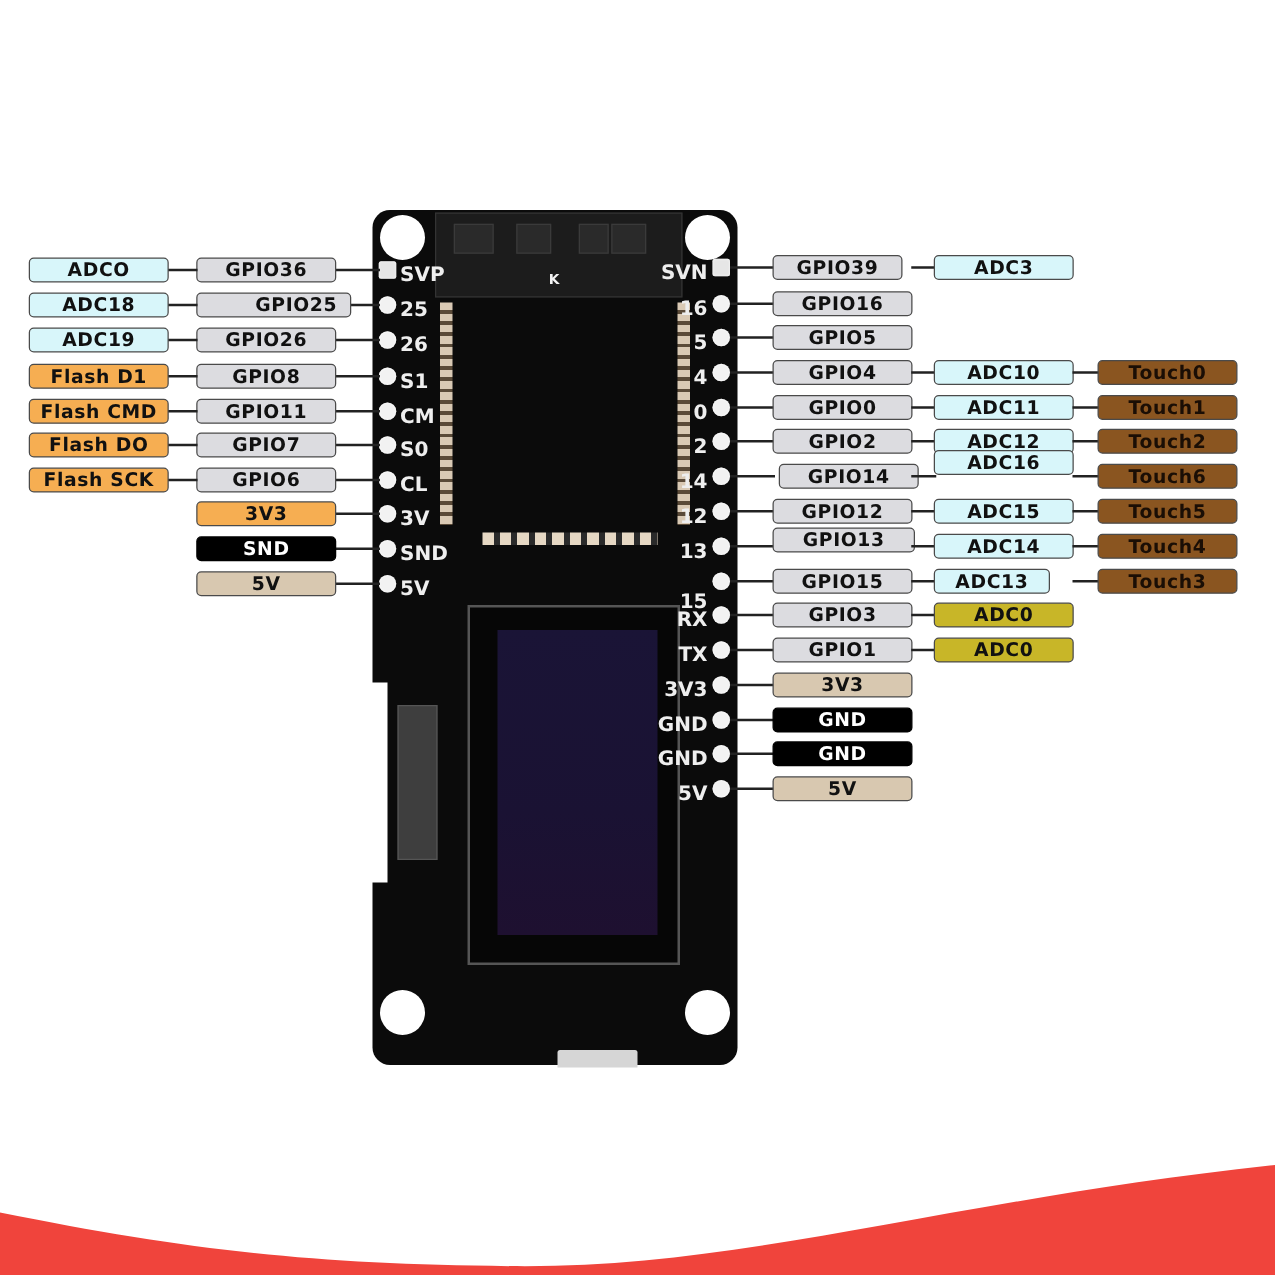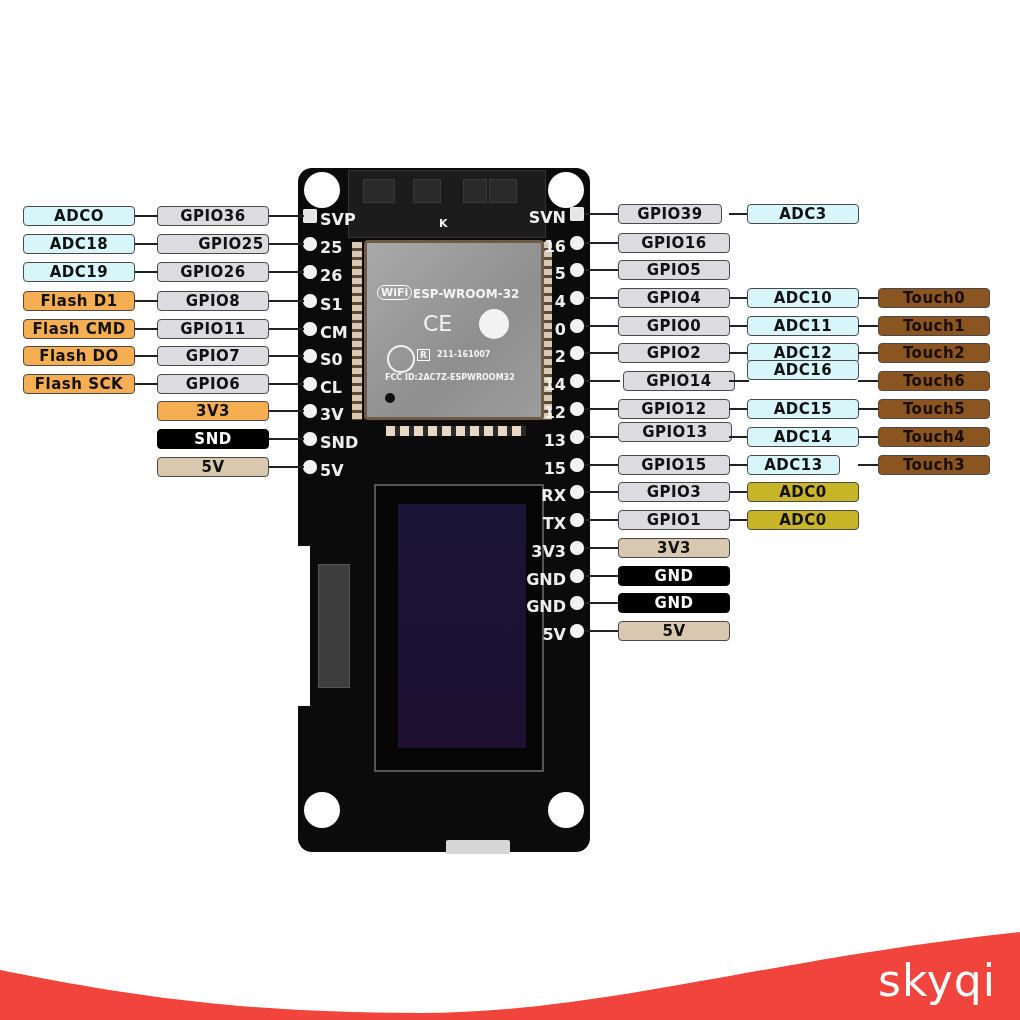--- a/index.html
+++ b/index.html
@@ -56,21 +56,20 @@
            color:#fff; font-size:44px; letter-spacing:1px; }
 </style>
 </head>
 <body>
 
 <div class="stage">
 
   <svg class="banner" viewBox="0 0 1020 1020">
     <path d="M0 970 C 150 1000, 250 1012, 420 1013 C 600 1013, 760 960, 1020 932 L1020 1020 L0 1020 Z" fill="#f0443c"></path>
   </svg>
-  <div class="brand">skyqi</div>
 
   <div class="board">
 
     <div class="notch" style="left:-2px;top:378px;width:14px;height:160px;"></div>
     <div class="hole" style="left:6px;top:4px;"></div>
     <div class="hole" style="left:250px;top:4px;"></div>
     <div class="hole" style="left:6px;top:624px;"></div>
     <div class="hole" style="left:250px;top:624px;"></div>
 
     <div class="antenna">
@@ -78,50 +77,39 @@
       <div class="ant-seg" style="left:64px;width:26px;"></div>
       <div class="ant-seg" style="left:114px;width:22px;"></div>
       <div class="ant-seg" style="left:140px;width:26px;"></div>
       <div class="mod-text" style="left:90px;top:46px;font-size:11px;">K</div>
     </div>
 
     <div class="castell-l" style="left:54px;"></div>
     <div class="castell-r" style="left:244px;"></div>
     <div class="castell-b"></div>
 
-    <div class="module">
-      <div class="mod-text" style="left:10px;top:42px;font-size:11px;border:1.5px solid #fff;border-radius:8px;padding:0 3px;">WiFi</div>
-      <div class="mod-text" style="left:46px;top:44px;font-size:12px;">ESP-WROOM-32</div>
-      <div class="mod-text" style="left:56px;top:68px;font-size:22px;font-weight:normal;">CE</div>
-      <div style="position:absolute;left:112px;top:66px;width:30px;height:30px;border-radius:50%;background:#f2f2f2;"></div>
-      <div style="position:absolute;left:20px;top:102px;width:24px;height:24px;border-radius:50%;border:2px solid #f2f2f2;"></div>
-      <div class="mod-text" style="left:50px;top:106px;font-size:9px;border:1px solid #fff;padding:0 2px;">R</div>
-      <div class="mod-text" style="left:70px;top:107px;font-size:8px;">211-161007</div>
-      <div class="mod-text" style="left:18px;top:130px;font-size:8px;">FCC ID:2AC7Z-ESPWROOM32</div>
-      <div style="position:absolute;left:18px;top:150px;width:10px;height:10px;border-radius:50%;background:#111;"></div>
-    </div>
 
     <div class="ribbon"></div>
     <div class="oled-frame"></div>
     <div class="oled-glass"></div>
     <div class="usb"></div>
   </div>
 
   <div id="left-col"></div>
   <div id="right-col"></div>
 <div class="pin sq" style="left:303px;top:209px;"></div>
     <div class="silk" style="left:320px;top:210px;">SVP</div>
     <div class="wire" style="left:268px;top:215px;width:36px;"></div>
     <div class="pill c-gpio" style="left:157px;top:206px;width:112px;">GPIO36</div>
     <div class="wire" style="left:134px;top:215px;width:24px;"></div>
     <div class="pill c-adc" style="left:23px;top:206px;width:112px;">ADCO</div>
     <div class="pin" style="left:303px;top:237px;"></div>
     <div class="silk" style="left:320px;top:238px;">25</div>
     <div class="wire" style="left:268px;top:243px;width:36px;"></div>
-    <div class="pill c-gpio" style="left:157px;top:234px;width:112px;padding-left:36px;">GPIO25</div>
+    <div class="pill c-gpio" style="left:157px;top:234px;width:124px;padding-left:36px;">GPIO25</div>
     <div class="wire" style="left:134px;top:243px;width:24px;"></div>
     <div class="pill c-adc" style="left:23px;top:234px;width:112px;">ADC18</div>
     <div class="pin" style="left:303px;top:265px;"></div>
     <div class="silk" style="left:320px;top:266px;">26</div>
     <div class="wire" style="left:268px;top:271px;width:36px;"></div>
     <div class="pill c-gpio" style="left:157px;top:262px;width:112px;">GPIO26</div>
     <div class="wire" style="left:134px;top:271px;width:24px;"></div>
     <div class="pill c-adc" style="left:23px;top:262px;width:112px;">ADC19</div>
     <div class="pin" style="left:303px;top:294px;"></div>
     <div class="silk" style="left:320px;top:295px;">S1</div>
@@ -215,21 +203,21 @@
     <div class="pill c-touch" style="left:878px;top:399px;width:112px;">Touch5</div>
     <div class="pin" style="left:570px;top:430px;"></div>
     <div class="silk" style="right:454px;top:431px;text-align:right;">13</div>
     <div class="wire" style="left:584px;top:436px;width:36px;"></div>
     <div class="pill c-gpio" style="left:618px;top:422px;width:114px;">GPIO13</div>
     <div class="wire" style="left:729px;top:436px;width:20px;"></div>
     <div class="pill c-adc" style="left:747px;top:427px;width:112px;">ADC14</div>
     <div class="wire" style="left:858px;top:436px;width:22px;"></div>
     <div class="pill c-touch" style="left:878px;top:427px;width:112px;">Touch4</div>
     <div class="pin" style="left:570px;top:458px;"></div>
-    <div class="silk" style="right:454px;top:459px;text-align:left;">15</div>
+    <div class="silk" style="right:454px;top:471px;text-align:left;">15</div>
     <div class="wire" style="left:584px;top:464px;width:36px;"></div>
     <div class="pill c-gpio" style="left:618px;top:455px;width:112px;">GPIO15</div>
     <div class="wire" style="left:729px;top:464px;width:20px;"></div>
     <div class="pill c-adc" style="left:747px;top:455px;width:93px;">ADC13</div>
     <div class="wire" style="left:858px;top:464px;width:22px;"></div>
     <div class="pill c-touch" style="left:878px;top:455px;width:112px;">Touch3</div>
     <div class="pin" style="left:570px;top:485px;"></div>
     <div class="silk" style="right:454px;top:486px;text-align:right;">RX</div>
     <div class="wire" style="left:584px;top:491px;width:36px;"></div>
     <div class="pill c-gpio" style="left:618px;top:482px;width:112px;">GPIO3</div>

